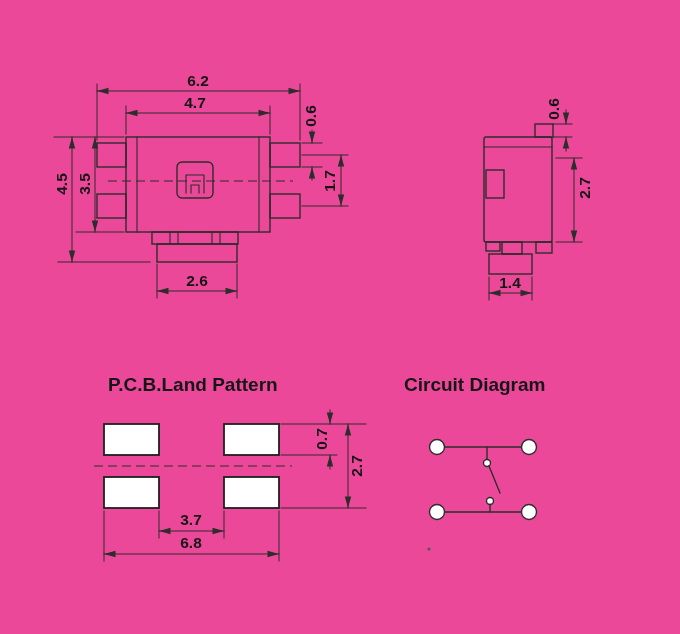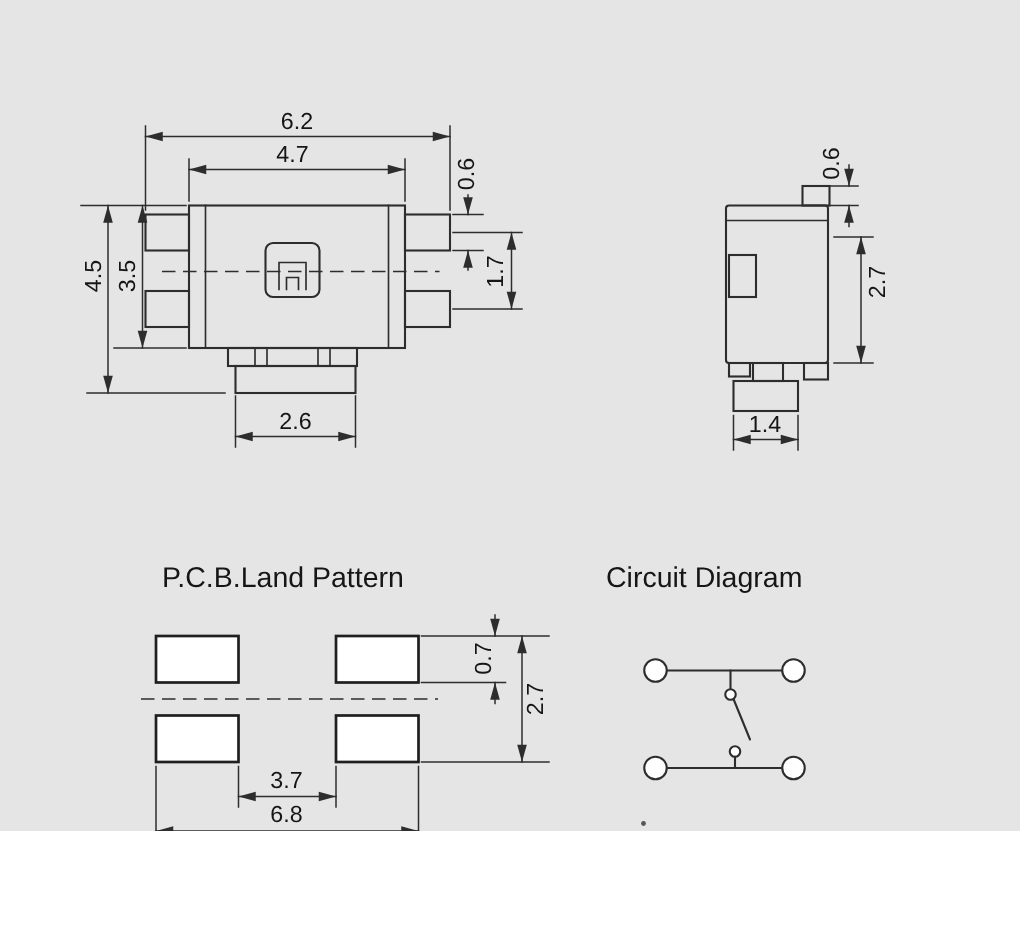--- a/index.html
+++ b/index.html
@@ -1,16 +1,16 @@
 <!DOCTYPE html>
 <html><head>
 <meta charset="utf-8">
 <style>
   html,body{margin:0;padding:0;background:#ffffff;}
-  .sheet{width:680px;height:554px;background:#e5e5e5;position:relative;font-family:"Liberation Sans",sans-serif;overflow:hidden;}
+  .sheet{width:680px;height:634px;background:#ec4899;position:relative;font-family:"Liberation Sans",sans-serif;overflow:hidden;font-weight:bold;}
   svg{display:block;}
   .ln{fill:none;stroke:#2d2d2d;stroke-width:1.4;stroke-linecap:square;}
   .thin{fill:none;stroke:#2d2d2d;stroke-width:1.1;stroke-linecap:square;}
   .dim{fill:none;stroke:#2d2d2d;stroke-width:1;stroke-linecap:square;}
   .dash{fill:none;stroke:#2d2d2d;stroke-width:1.1;stroke-dasharray:9 5;}
   .pad{fill:#ffffff;stroke:#1f1f1f;stroke-width:1.8;}
   .cln{fill:#ffffff;stroke:#2d2d2d;stroke-width:1.4;}
   .wire{fill:none;stroke:#2d2d2d;stroke-width:1.4;stroke-linecap:round;}
   .lbl{font-family:"Liberation Sans",sans-serif;font-size:15.5px;fill:#161616;}
   .ttl{font-family:"Liberation Sans",sans-serif;font-size:19px;fill:#161616;}

